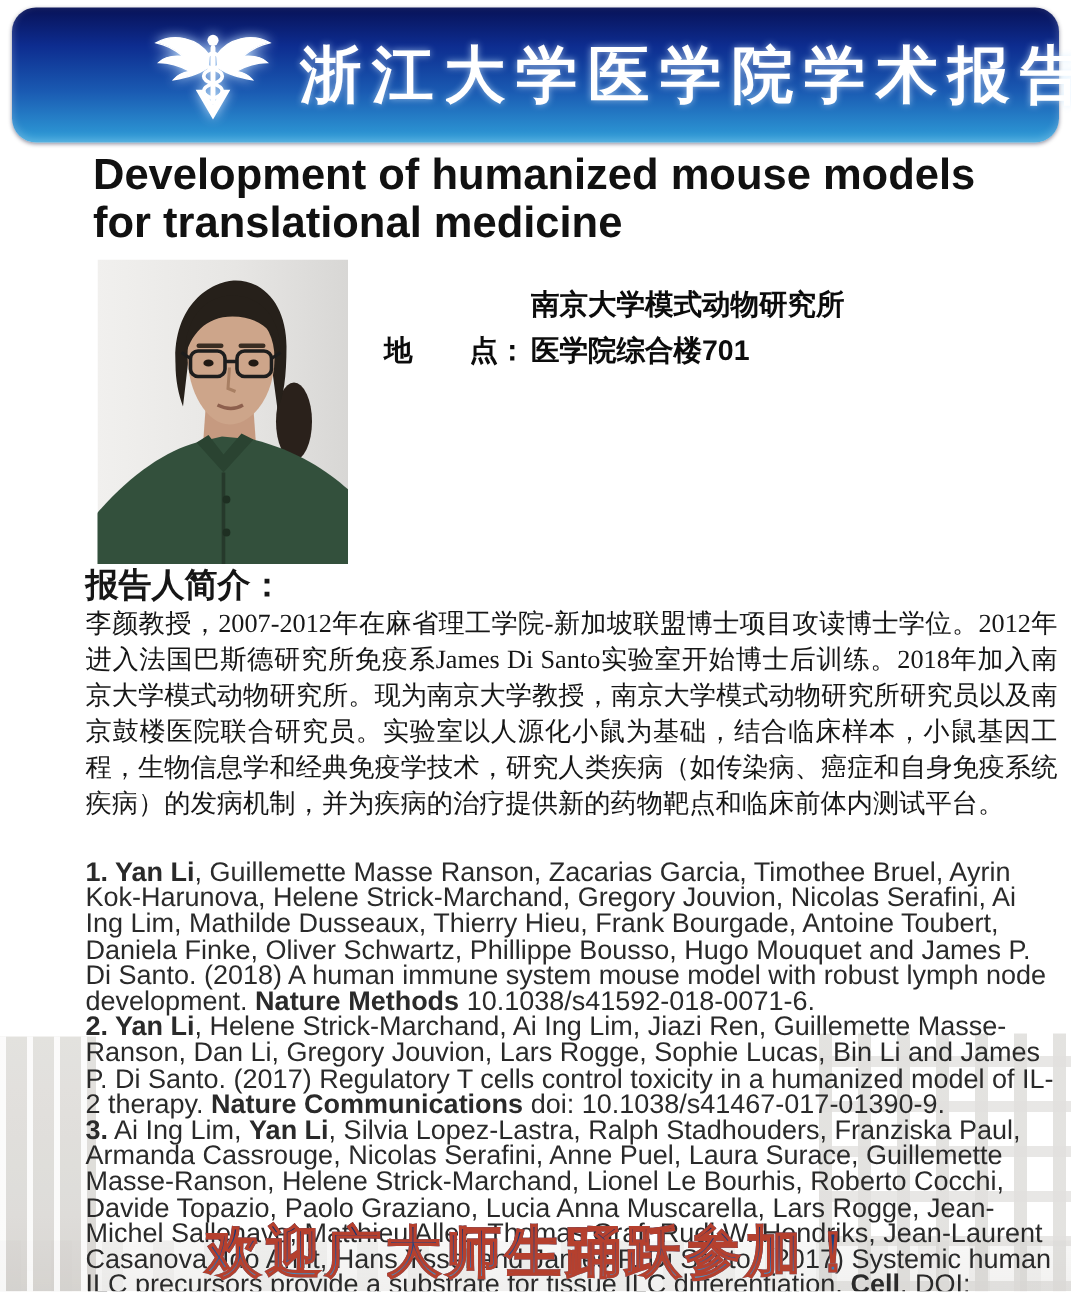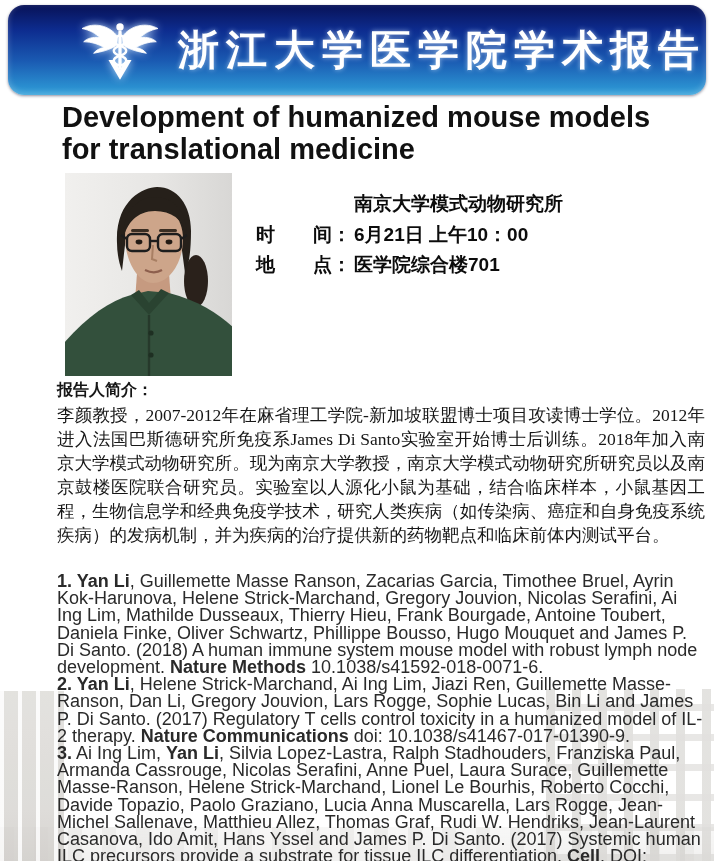--- a/index.html
+++ b/index.html
@@ -3,42 +3,42 @@
 <meta charset="utf-8">
 <style>
   html,body{margin:0;padding:0;background:#fff;}
   .page{position:relative;width:714px;height:861px;background:#ffffff;overflow:hidden;
         font-family:"Liberation Sans", sans-serif;}
 
   
   .banner{position:absolute;left:8px;top:5px;width:698px;height:90px;border-radius:16px;
           background:linear-gradient(180deg,#081257 0%,#0d2c8f 28%,#1a5ab2 62%,#2f9fd9 100%);
           box-shadow:0 1px 3px rgba(0,0,40,.45), inset 0 -2px 6px rgba(255,255,255,.25);
-          display:flex;align-items:center;justify-content:flex-end;}
+          display:flex;align-items:center;}
   .banner .logo{margin-left:92px;width:84px;height:66px;flex:0 0 auto;filter:drop-shadow(0 0 4px rgba(200,230,255,.9));}
   .banner-title{color:#ffffff;font-weight:bold;font-size:41px;letter-spacing:7px;margin-left:16px;
                 white-space:nowrap;text-shadow:0 0 5px rgba(210,235,255,.65);
                 font-family:"Liberation Serif", serif;}
 
   
   .lecture-title{position:absolute;left:62px;top:101px;width:612px;
                  font-size:29px;line-height:32px;font-weight:bold;color:#111;}
 
   
   .photo{position:absolute;left:65px;top:173px;width:167px;height:203px;overflow:hidden;}
 
   
   .info-rows{position:absolute;left:256px;top:189px;width:440px;
              font-size:19px;font-weight:bold;color:#0c0c0c;}
   .info-row{line-height:30.5px;white-space:nowrap;}
   .info-label{display:inline-block;width:98px;}
 
   
   .bio{position:absolute;left:57px;top:378px;width:648px;color:#161616;}
-  .bio-heading{font-size:16px;font-weight:bold;line-height:23px;font-family:"Liberation Serif", serif;}
+  .bio-heading{font-size:22px;font-weight:bold;line-height:23px;font-family:"Liberation Serif", serif;}
   .bio-text{margin-top:2px;font-size:17.5px;line-height:24px;text-align:justify;
             font-family:"Liberation Serif", serif;}
 
   
   .refs{position:absolute;left:57px;top:573px;width:650px;font-size:18px;line-height:17.2px;
         color:#2a2a2a;text-align:left;}
   .refs p{margin:0;}
   .refs .b{font-weight:bold;}
 
   
@@ -134,33 +134,33 @@
     <path d="M-6,210 L-6,176 C18,146 44,128 66,122 L83,118 L104,120 C136,128 158,144 172,158 L172,210 Z" fill="#33503c"></path>
 
     <path d="M66,122 L84,142 L104,120 L96,116 L84,130 L74,117 Z" fill="#2a4331"></path>
     <path d="M84,142 L84,203" stroke="#26392b" stroke-width="2.4"></path>
     <circle cx="86" cy="160" r="2.6" fill="#1e2f22"></circle>
     <circle cx="86" cy="182" r="2.6" fill="#1e2f22"></circle>
   </svg>
 
   <div class="info-rows" id="info-rows">
       <div class="info-row"><span class="info-label"></span><span>南京大学模式动物研究所</span></div>
-      <div class="info-row"><span class="info-label">时　　间：</span><span>6月21日 上午10：00</span></div>
       <div class="info-row"><span class="info-label">地　　点：</span><span>医学院综合楼701</span></div>
     </div>
 
   <div class="bio">
     <div class="bio-heading">报告人简介：</div>
     <div class="bio-text">李颜教授，2007-2012年在麻省理工学院-新加坡联盟博士项目攻读博士学位。2012年进入法国巴斯德研究所免疫系James Di Santo实验室开始博士后训练。2018年加入南京大学模式动物研究所。现为南京大学教授，南京大学模式动物研究所研究员以及南京鼓楼医院联合研究员。实验室以人源化小鼠为基础，结合临床样本，小鼠基因工程，生物信息学和经典免疫学技术，研究人类疾病（如传染病、癌症和自身免疫系统疾病）的发病机制，并为疾病的治疗提供新的药物靶点和临床前体内测试平台。</div>
   </div>
 
   <div class="refs" id="refs">
       <p><span class="b">1. Yan Li</span><span>, Guillemette Masse Ranson, Zacarias Garcia, Timothee Bruel, Ayrin Kok-Harunova, Helene Strick-Marchand, Gregory Jouvion, Nicolas Serafini, Ai Ing Lim, Mathilde Dusseaux, Thierry Hieu, Frank Bourgade, Antoine Toubert, Daniela Finke, Oliver Schwartz, Phillippe Bousso, Hugo Mouquet and James P. Di Santo. (2018) A human immune system mouse model with robust lymph node development. </span><span class="b">Nature Methods</span><span> 10.1038/s41592-018-0071-6.</span></p>
       <p><span class="b">2. Yan Li</span><span>, Helene Strick-Marchand, Ai Ing Lim, Jiazi Ren, Guillemette Masse-Ranson, Dan Li, Gregory Jouvion, Lars Rogge, Sophie Lucas, Bin Li and James P. Di Santo. (2017) Regulatory T cells control toxicity in a humanized model of IL-2 therapy. </span><span class="b">Nature Communications</span><span> doi: 10.1038/s41467-017-01390-9.</span></p>
       <p><span class="b">3.</span><span> Ai Ing Lim, </span><span class="b">Yan Li</span><span>, Silvia Lopez-Lastra, Ralph Stadhouders, Franziska Paul, Armanda Cassrouge, Nicolas Serafini, Anne Puel, Laura Surace, Guillemette Masse-Ranson, Helene Strick-Marchand, Lionel Le Bourhis, Roberto Cocchi, Davide Topazio, Paolo Graziano, Lucia Anna Muscarella, Lars Rogge, Jean-Michel Sallenave, Matthieu Allez, Thomas Graf, Rudi W. Hendriks, Jean-Laurent Casanova, Ido Amit, Hans Yssel and James P. Di Santo. (2017) Systemic human ILC precursors provide a substrate for tissue ILC differentiation, </span><span class="b">Cell</span><span>. DOI: 10.1016/j.cell.2017.02.021.</span></p>
     </div>
 
   <div class="wm wm-bottom"></div>
   <div class="wm wm-left"></div>
   <div class="wm wm-right"></div>
 
+  <div class="footer-slogan">欢迎广大师生踊跃参加！</div>
 
 </div>
 
 </body></html>

